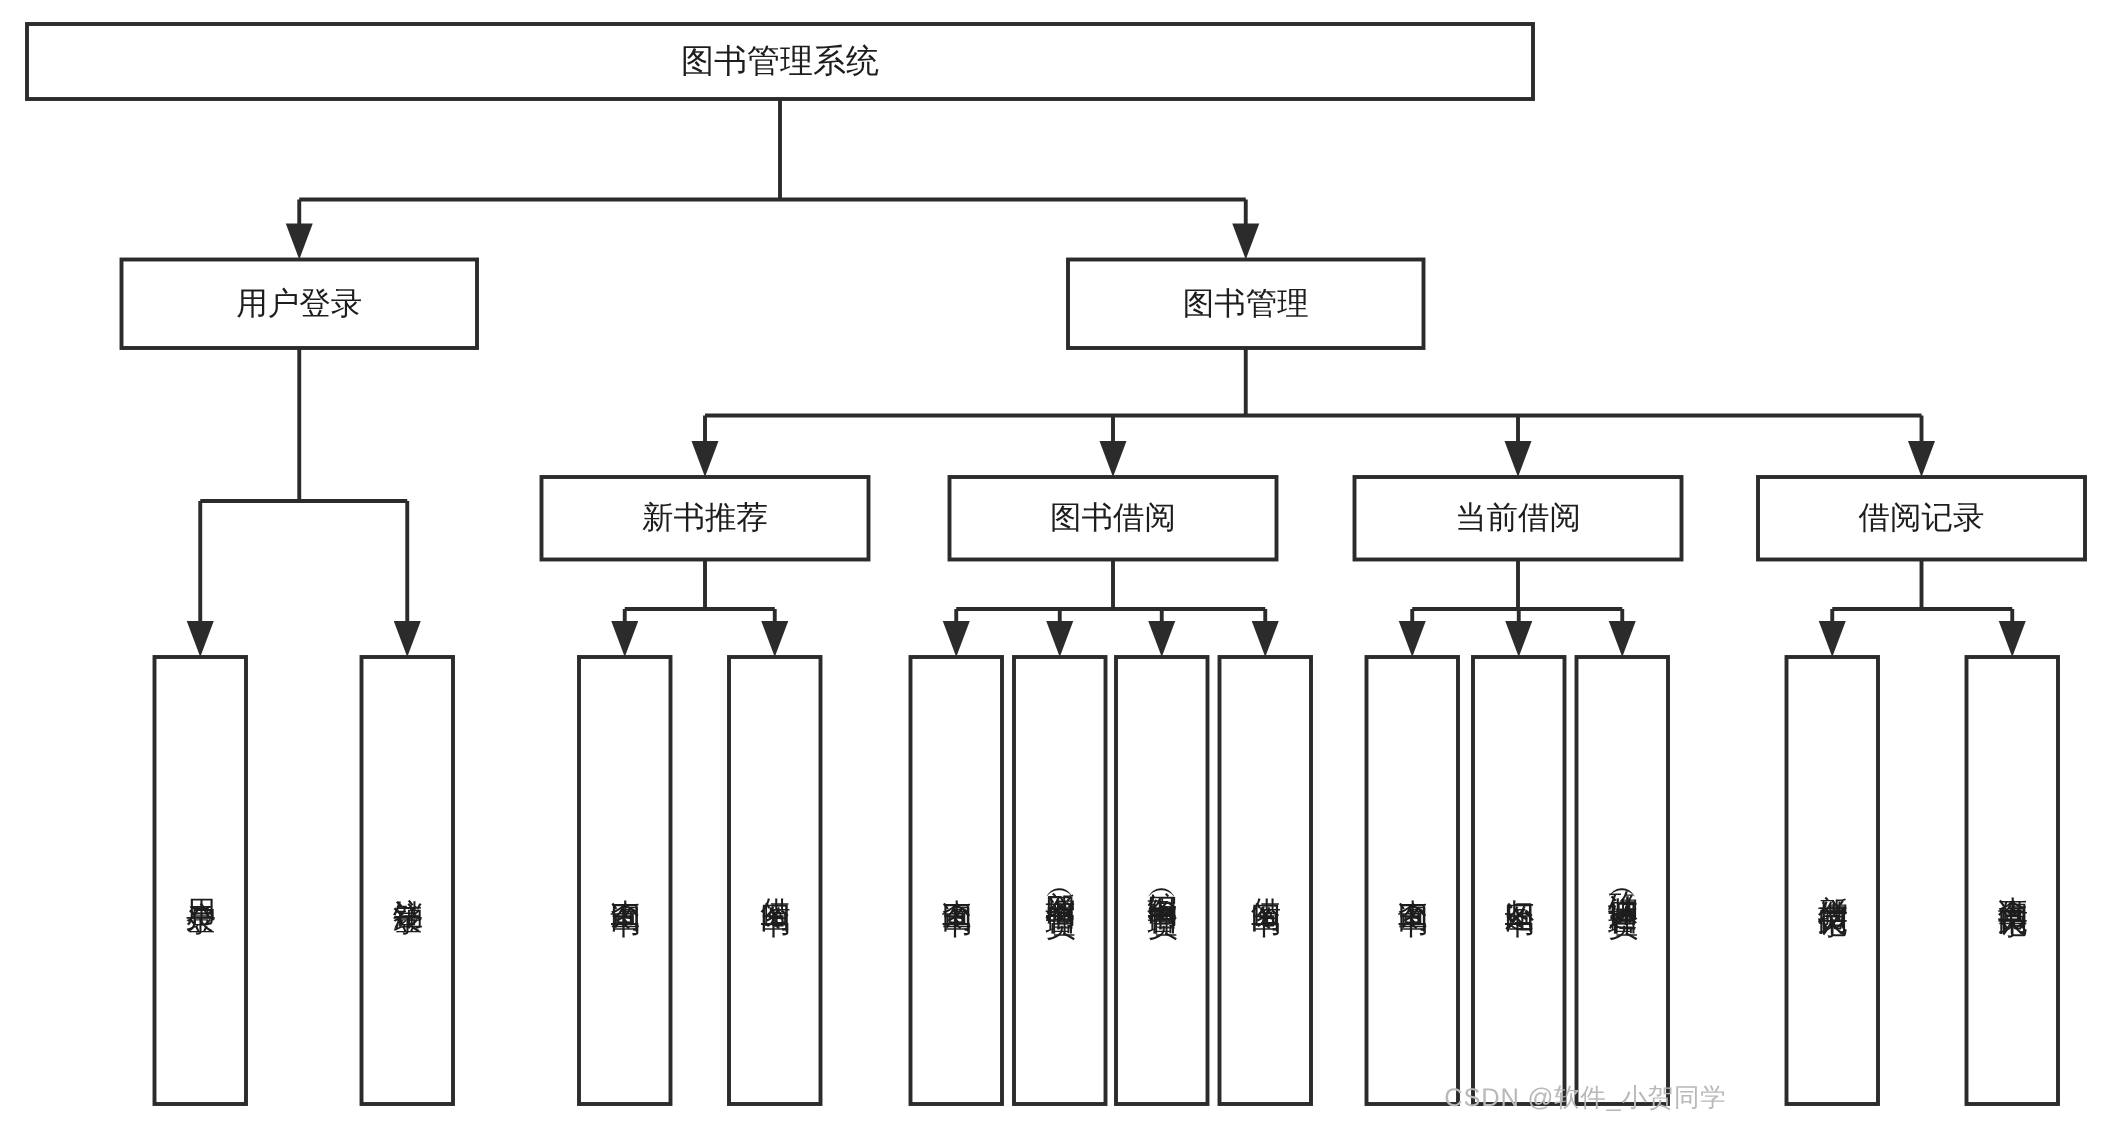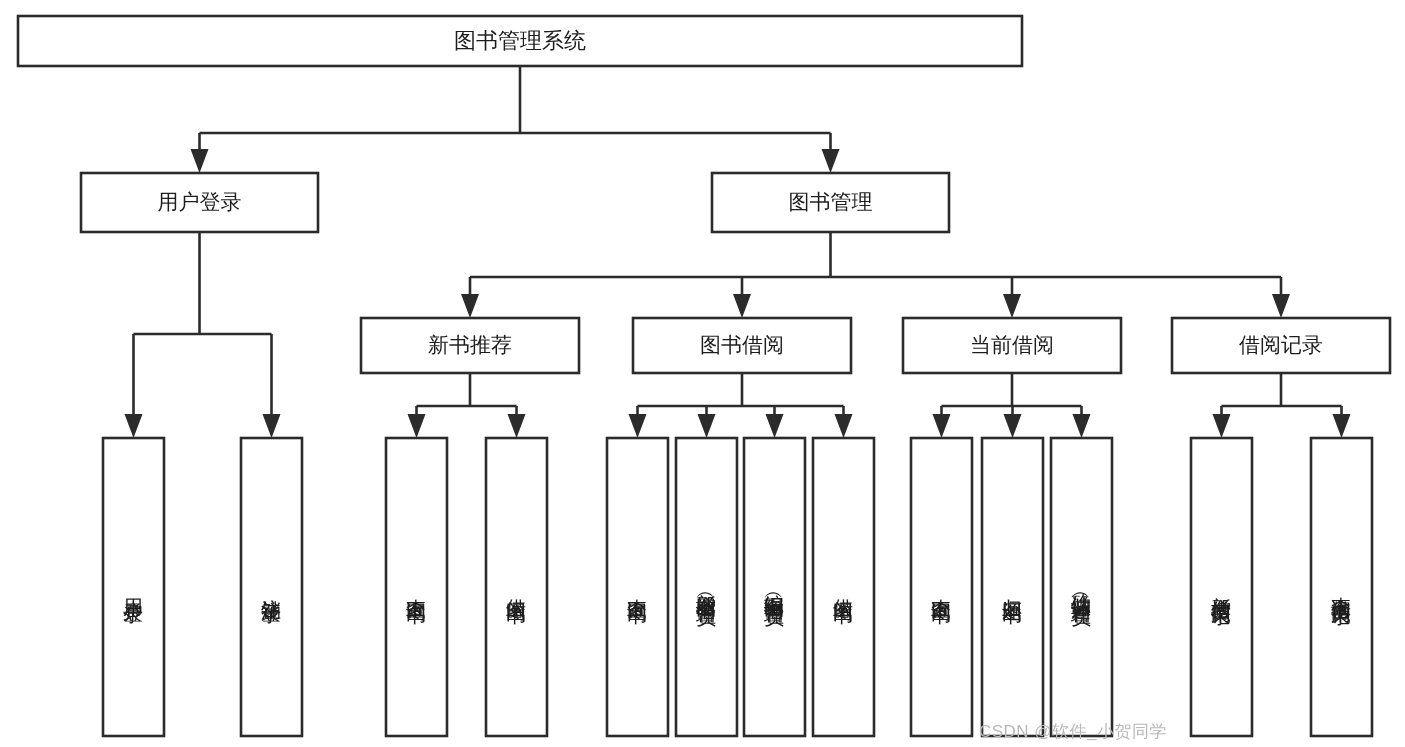--- a/index.html
+++ b/index.html
@@ -63,21 +63,21 @@
     line-height: 1;
     display: flex;
     align-items: center;
     justify-content: center;
     text-align: center;
     white-space: nowrap;
     pointer-events: none;
   }
   .watermark {
     position: absolute;
-    right: 8px;
+    right: 24px;
     bottom: 4px;
     font-family: "Liberation Sans", "DejaVu Sans", sans-serif;
     font-size: 17px;
     color: #b9b9b9;
     letter-spacing: 0.5px;
     user-select: none;
   }
 </style>
 </head>
 <body>

